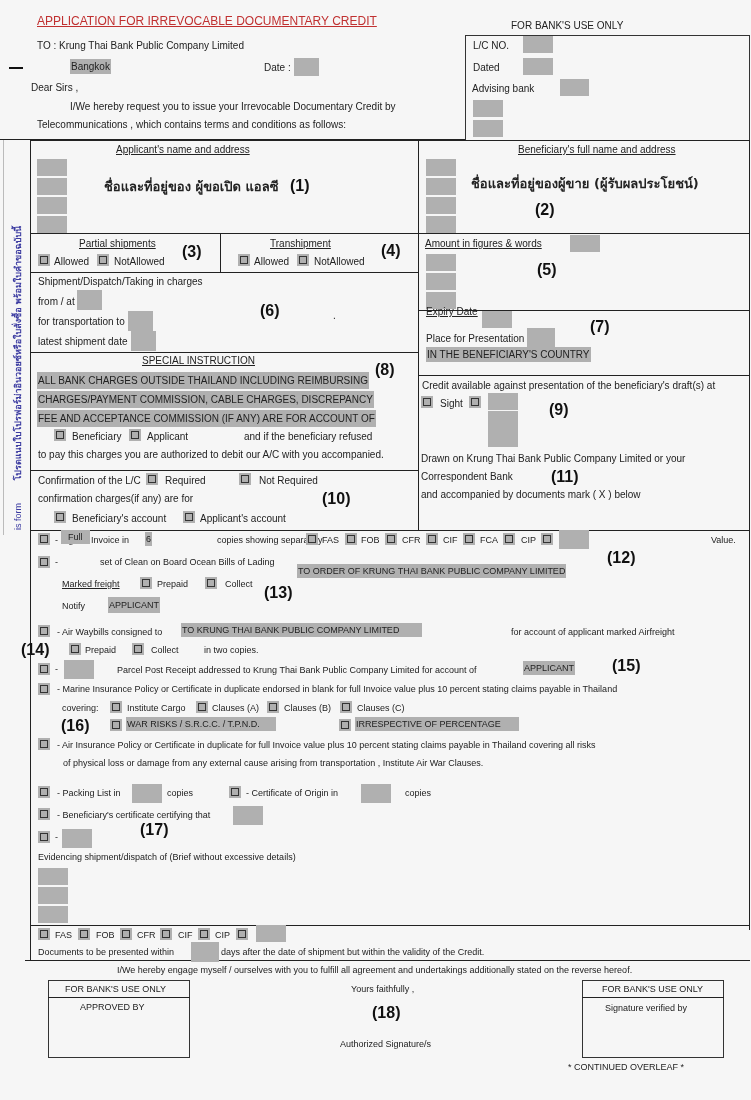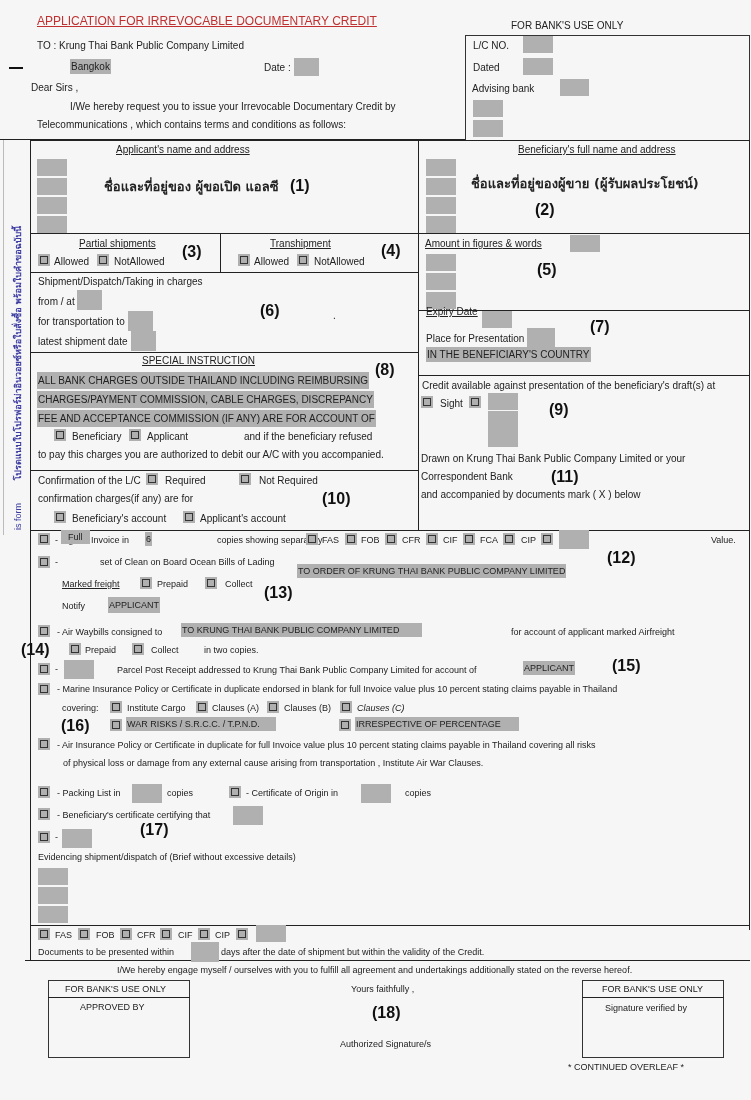--- a/index.html
+++ b/index.html
@@ -214,21 +214,21 @@
 <div class="cb" style="left:38px;top:683px;"></div>
 <div class="abs sm" style="left:57px;top:684px;">- Marine Insurance Policy or Certificate in duplicate endorsed in blank for full Invoice value plus 10 percent stating claims payable in Thailand</div>
 <div class="abs sm" style="left:62px;top:703px;">covering:</div>
 <div class="cb" style="left:110px;top:701px;"></div>
 <div class="abs sm" style="left:127px;top:703px;">Institute Cargo</div>
 <div class="cb" style="left:196px;top:701px;"></div>
 <div class="abs sm" style="left:212px;top:703px;">Clauses (A)</div>
 <div class="cb" style="left:267px;top:701px;"></div>
 <div class="abs sm" style="left:284px;top:703px;">Clauses (B)</div>
 <div class="cb" style="left:340px;top:701px;"></div>
-<div class="abs sm" style="left:357px;top:703px;font-style:italic;">Clauses (C)</div>
+<div class="abs sm" style="left:357px;top:703px;">Clauses (C)</div>
 <div class="num" style="left:61px;top:717px;">(16)</div>
 <div class="cb" style="left:110px;top:719px;"></div>
 <div class="abs hl sm" style="left:126px;top:717px;padding:2px 1px;width:148px;">WAR RISKS / S.R.C.C. / T.P.N.D.</div>
 <div class="cb" style="left:339px;top:719px;"></div>
 <div class="abs hl sm" style="left:355px;top:717px;padding:2px 1px;width:162px;">IRRESPECTIVE OF PERCENTAGE</div>
 
 <div class="cb" style="left:38px;top:738px;"></div>
 <div class="abs sm" style="left:57px;top:740px;">- Air Insurance Policy or Certificate in duplicate for full Invoice value plus 10 percent stating claims payable in Thailand covering all risks</div>
 <div class="abs sm" style="left:63px;top:758px;">of physical loss or damage from any external cause arising from transportation , Institute Air War Clauses.</div>
 

